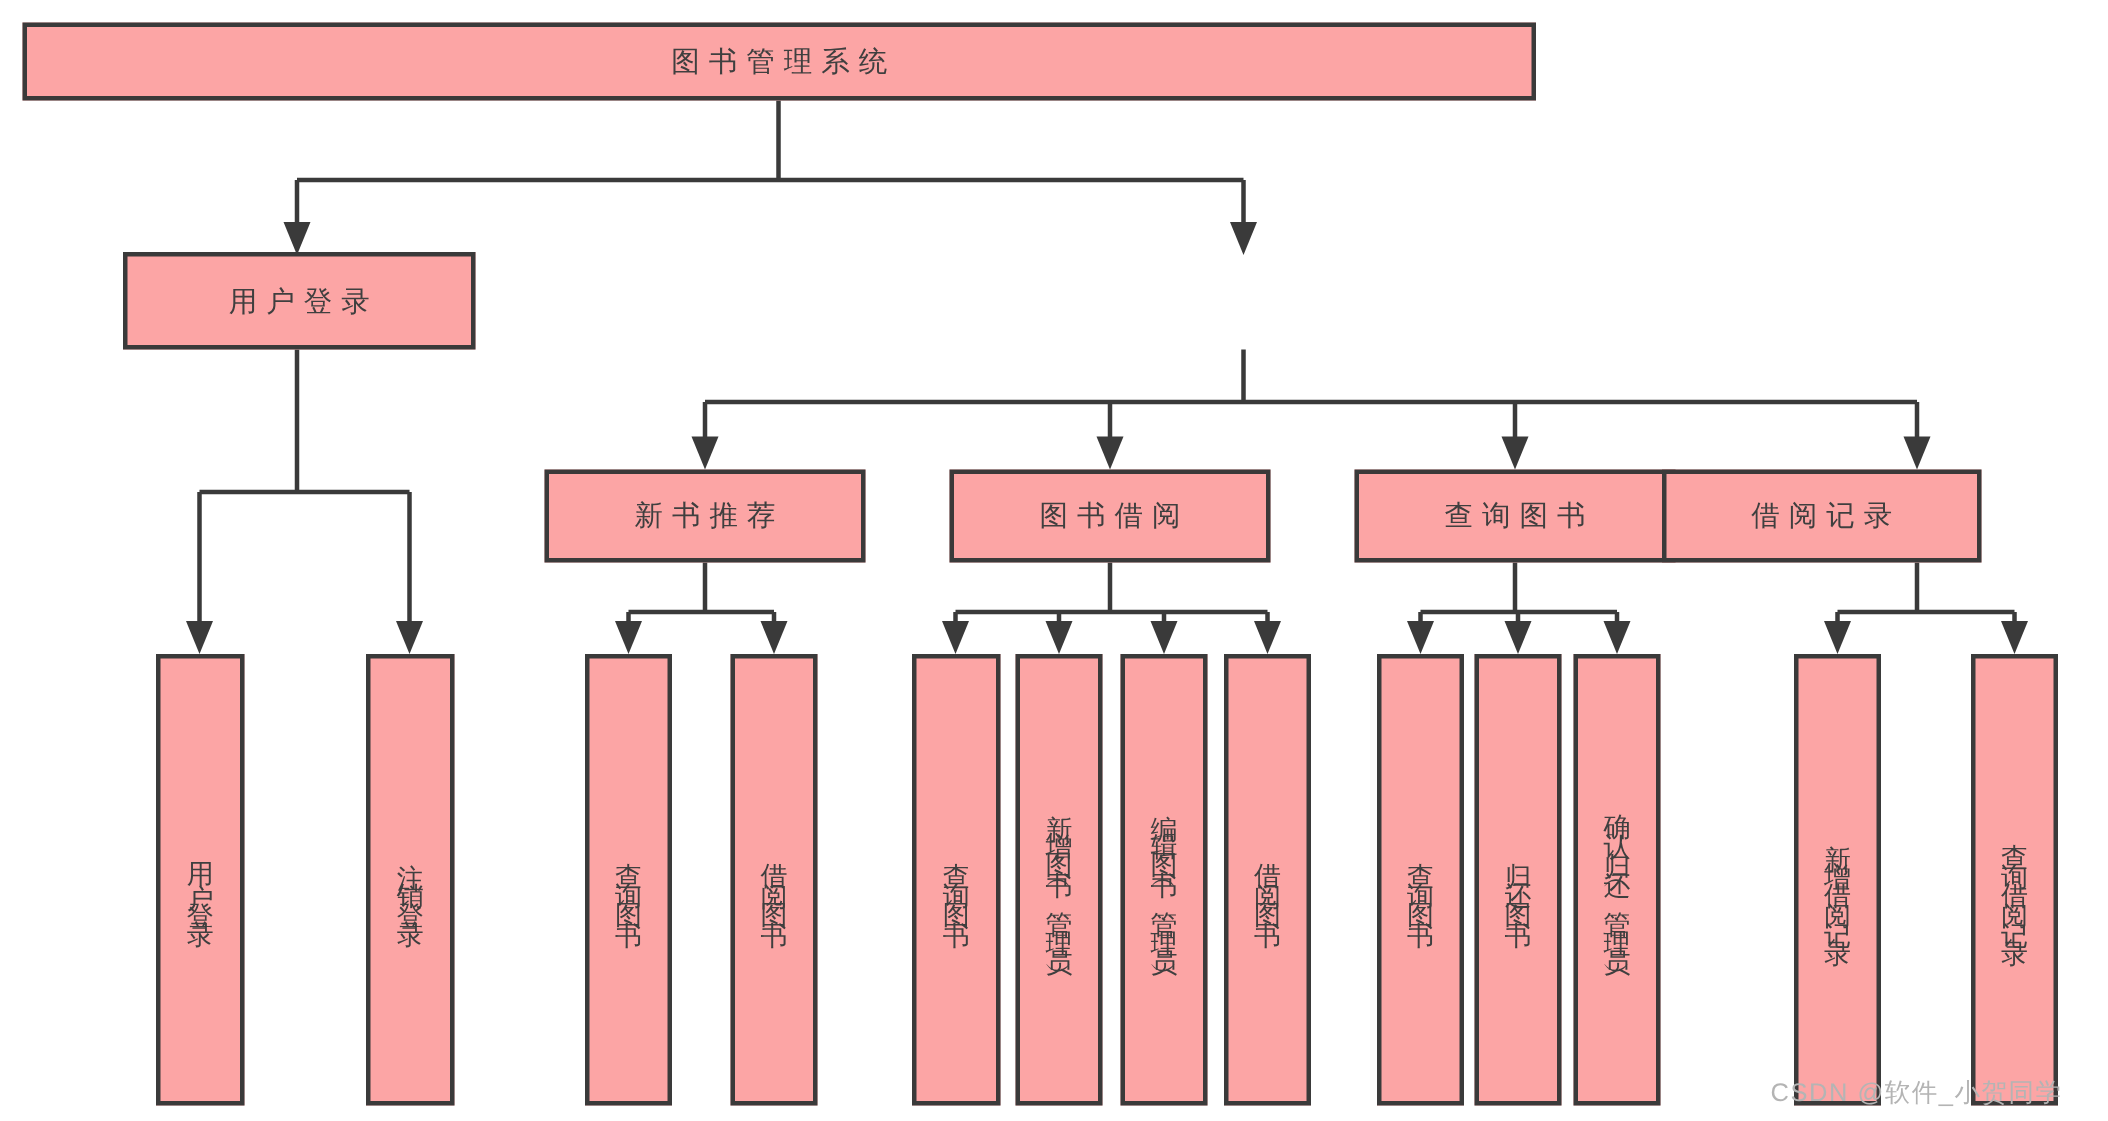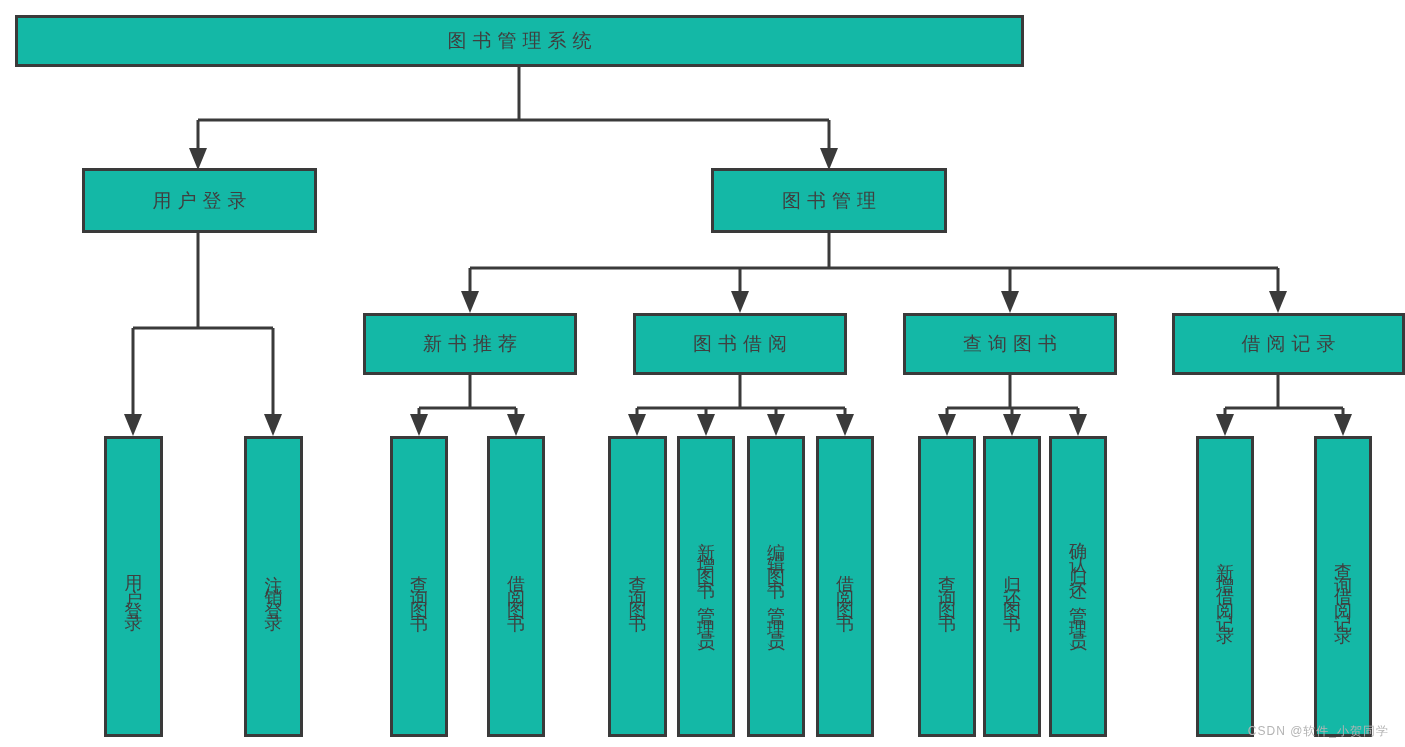--- a/index.html
+++ b/index.html
@@ -16,42 +16,42 @@
     font-family:"Liberation Sans","DejaVu Sans",sans-serif;
     overflow:hidden;
   }
   .connectors{position:absolute;left:0;top:0;z-index:0;}
   .connectors path{stroke:var(--line);stroke-width:3;fill:none;}
   .connectors polygon{fill:var(--line);stroke:none;}
   .node{
     position:absolute;
     box-sizing:border-box;
     border:3px solid var(--line);
-    background:#14b8a6;
+    background:#fca5a5;
     display:flex;align-items:center;justify-content:center;
     color:var(--text);
     font-size:19px;
     letter-spacing:6px;
     text-indent:6px;
     z-index:1;
     white-space:nowrap;
   }
   .leaf{
     writing-mode:vertical-rl;
     text-orientation:mixed;
     font-size:18px;
     letter-spacing:13px;
     text-indent:0;
     white-space:normal;
   }
   .watermark{
     position:absolute;
-    right:16px;bottom:7px;
+    right:30px;bottom:7px;
     color:var(--watermark);
-    font-size:12px;
+    font-size:17px;
     letter-spacing:1px;
     z-index:5;
   }
 </style>
 </head>
 <body>
 
 <div class="canvas">
 
   <svg class="connectors" width="1405" height="747" viewBox="0 0 1405 747">
@@ -86,26 +86,25 @@
     <polygon points="1069,414 1087,414 1078,436"></polygon>
 
     <path d="M1278 375 V408 M1225 408 H1343 M1225 408 V418 M1343 408 V418"></path>
     <polygon points="1216,414 1234,414 1225,436"></polygon>
     <polygon points="1334,414 1352,414 1343,436"></polygon>
   </svg>
 
   <div class="node" style="left:15px;top:15px;width:1009px;height:52px;">图书管理系统</div>
 
   <div class="node" style="left:82px;top:168px;width:235px;height:65px;">用户登录</div>
-  <div class="node" style="left:711px;top:168px;width:236px;height:65px;">图书管理</div>
 
   <div class="node" style="left:633px;top:313px;width:214px;height:62px;">图书借阅</div>
   <div class="node" style="left:363px;top:313px;width:214px;height:62px;">新书推荐</div>
   <div class="node" style="left:903px;top:313px;width:214px;height:62px;">查询图书</div>
-  <div class="node" style="left:1172px;top:313px;width:233px;height:62px;">借阅记录</div>
+  <div class="node" style="left:1108px;top:313px;width:213px;height:62px;">借阅记录</div>
 
   <div class="node leaf" style="left:104px;top:436px;width:59px;height:301px;">用户登录</div>
   <div class="node leaf" style="left:244px;top:436px;width:59px;height:301px;">注销登录</div>
 
   <div class="node leaf" style="left:390px;top:436px;width:58px;height:301px;">查询图书</div>
   <div class="node leaf" style="left:487px;top:436px;width:58px;height:301px;">借阅图书</div>
 
   <div class="node leaf" style="left:608px;top:436px;width:59px;height:301px;">查询图书</div>
   <div class="node leaf" style="left:677px;top:436px;width:58px;height:301px;">新增图书（管理员）</div>
   <div class="node leaf" style="left:747px;top:436px;width:58px;height:301px;">编辑图书（管理员）</div>

